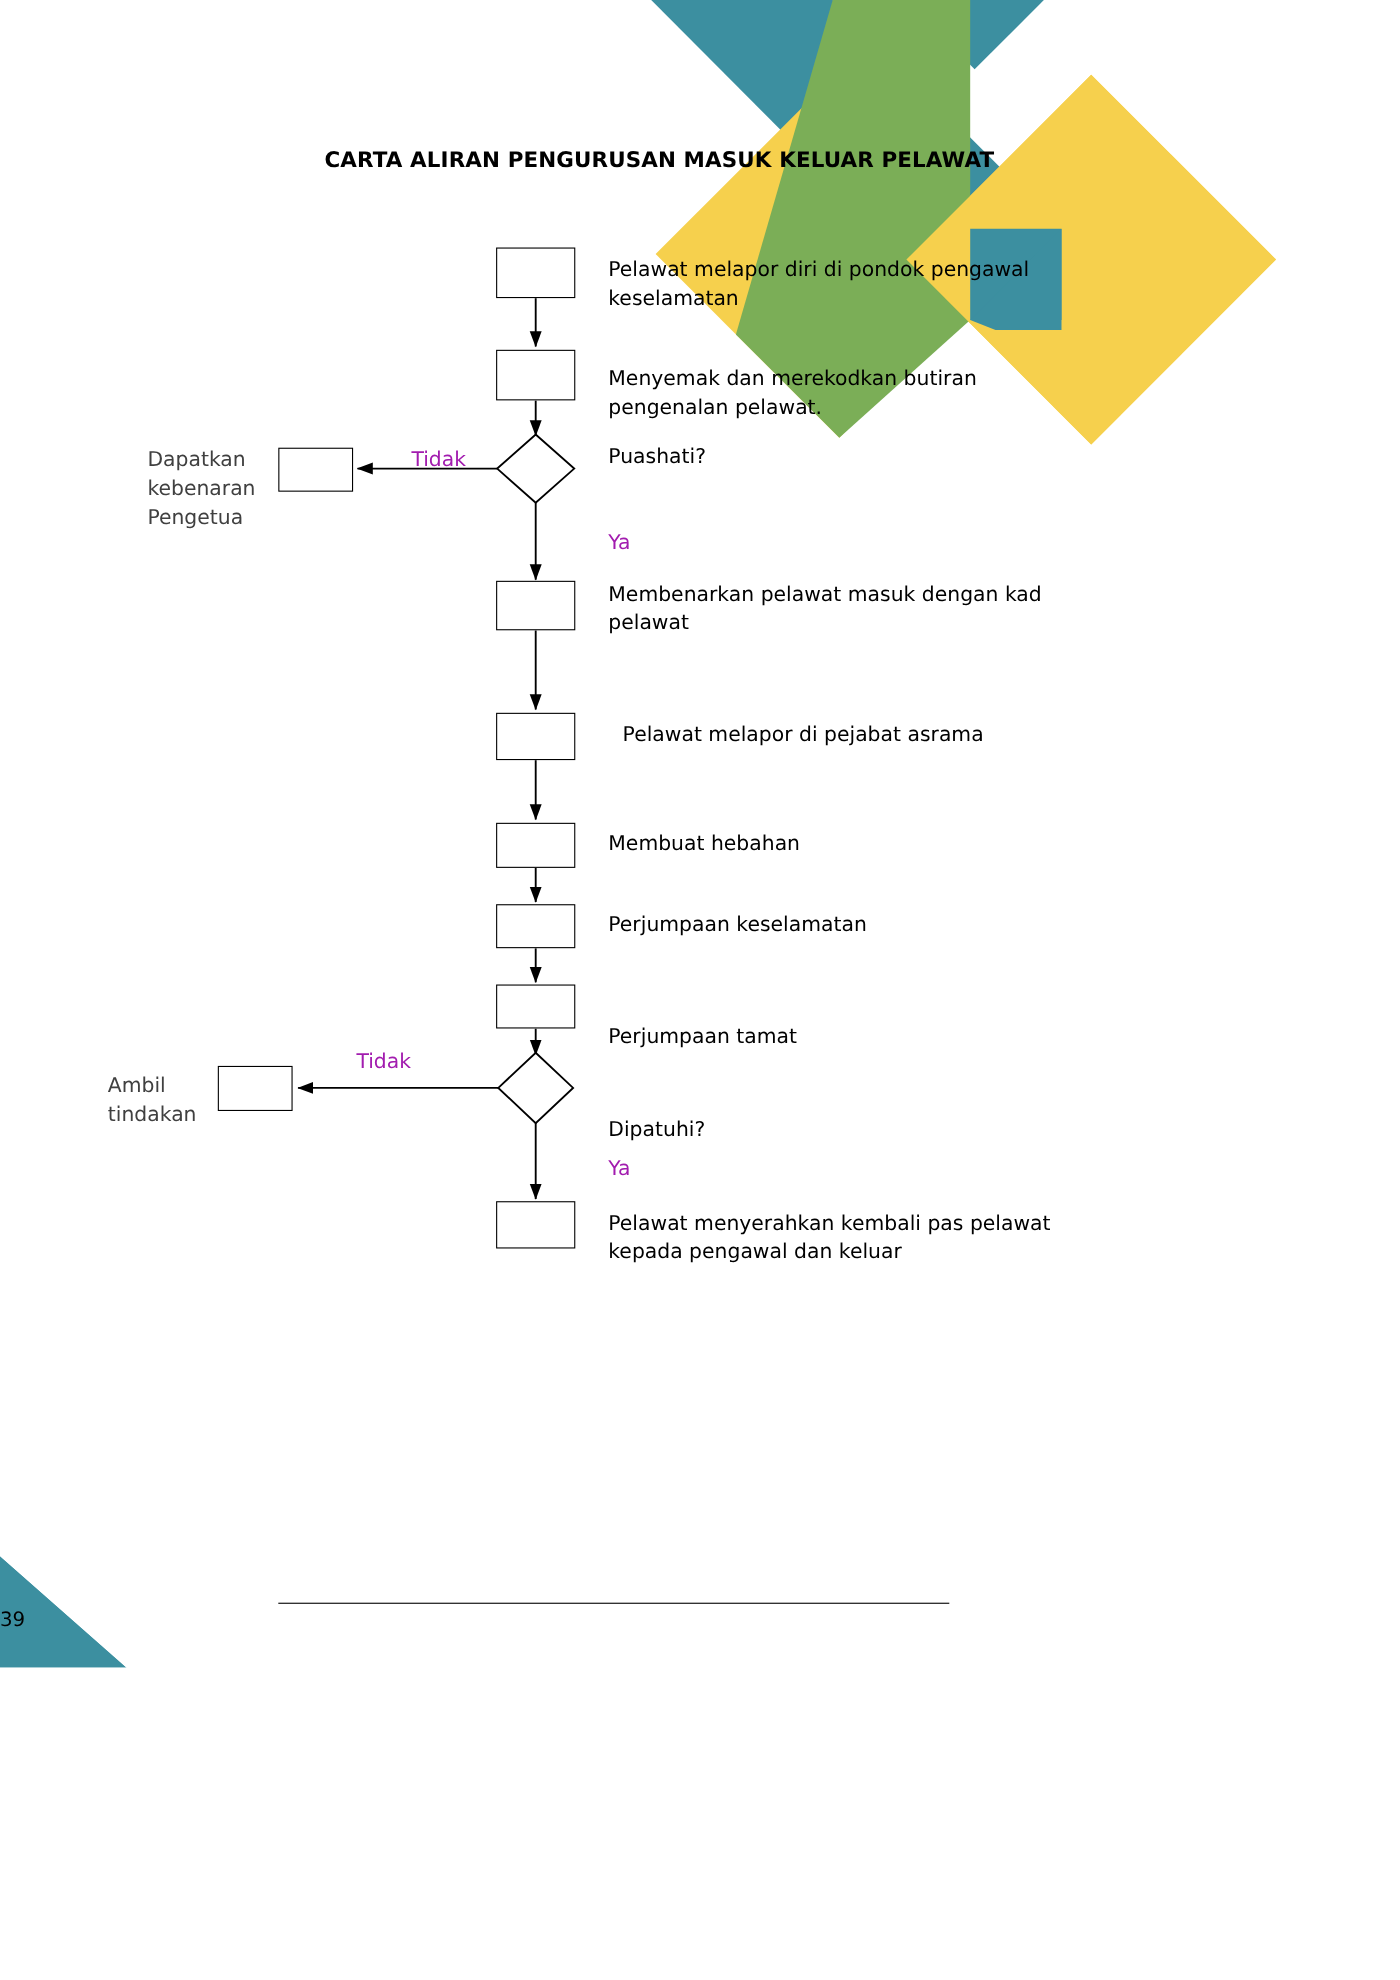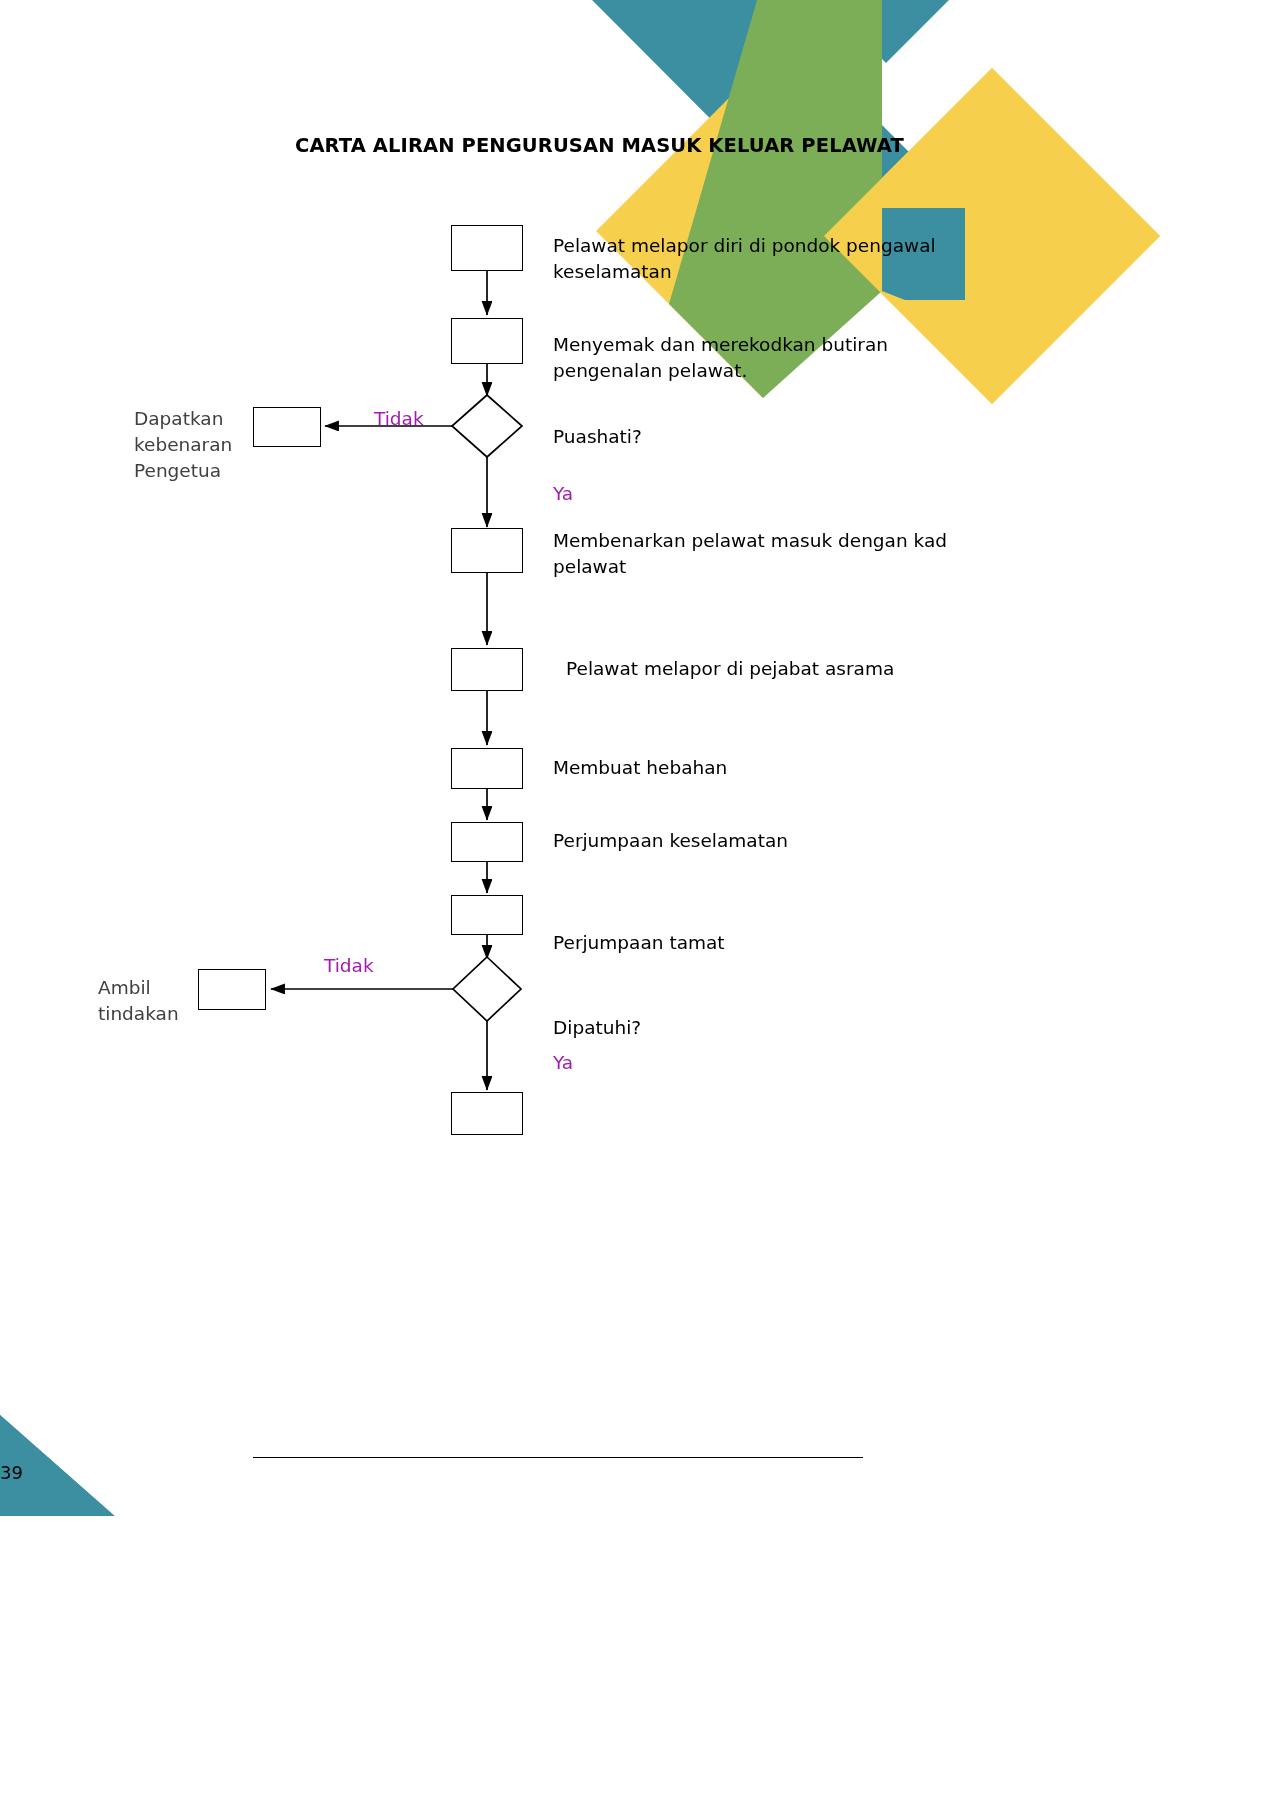--- a/index.html
+++ b/index.html
@@ -177,21 +177,21 @@
   <div class="node-box" style="left:451px; top:895px; width:72px; height:40px;"></div>
   <div class="node-box" style="left:198px; top:969px; width:68px; height:41px;"></div>
   <div class="node-box" style="left:451px; top:1092px; width:72px; height:43px;"></div>
 
   <div class="node-label" style="left:553px; top:332px;">Menyemak dan merekodkan butiran
 pengenalan pelawat.</div>
 
   <div class="node-label" style="left:553px; top:233px;">Pelawat melapor diri di pondok pengawal
 keselamatan</div>
 
-  <div class="node-label" style="left:553px; top:424px;">Puashati?</div>
+  <div class="node-label" style="left:553px; top:403px;">Puashati?</div>
 
   <div class="side-label" style="left:134px; top:406px;">Dapatkan
 kebenaran
 Pengetua</div>
 
   <div class="edge-label" style="left:374px; top:406px;">Tidak</div>
 
   <div class="edge-label" style="left:553px; top:481px;">Ya</div>
 
   <div class="node-label" style="left:553px; top:528px;">Membenarkan pelawat masuk dengan kad
@@ -207,17 +207,19 @@
 
   <div class="node-label" style="left:553px; top:975px;margin-top:40px;">Dipatuhi?</div>
 
   <div class="side-label" style="left:98px; top:975px;">Ambil
 tindakan</div>
 
   <div class="edge-label" style="left:324px; top:953px;">Tidak</div>
 
   <div class="edge-label" style="left:553px; top:1050px;">Ya</div>
 
+  <div class="node-label" style="left:553px; top:1100px;">Pelawat menyerahkan kembali pas pelawat
+kepada pengawal dan keluar</div>
 
   <div id="footer-rule"></div>
   <div id="page-number">39</div>
 
 </div>
 
 </body></html>

